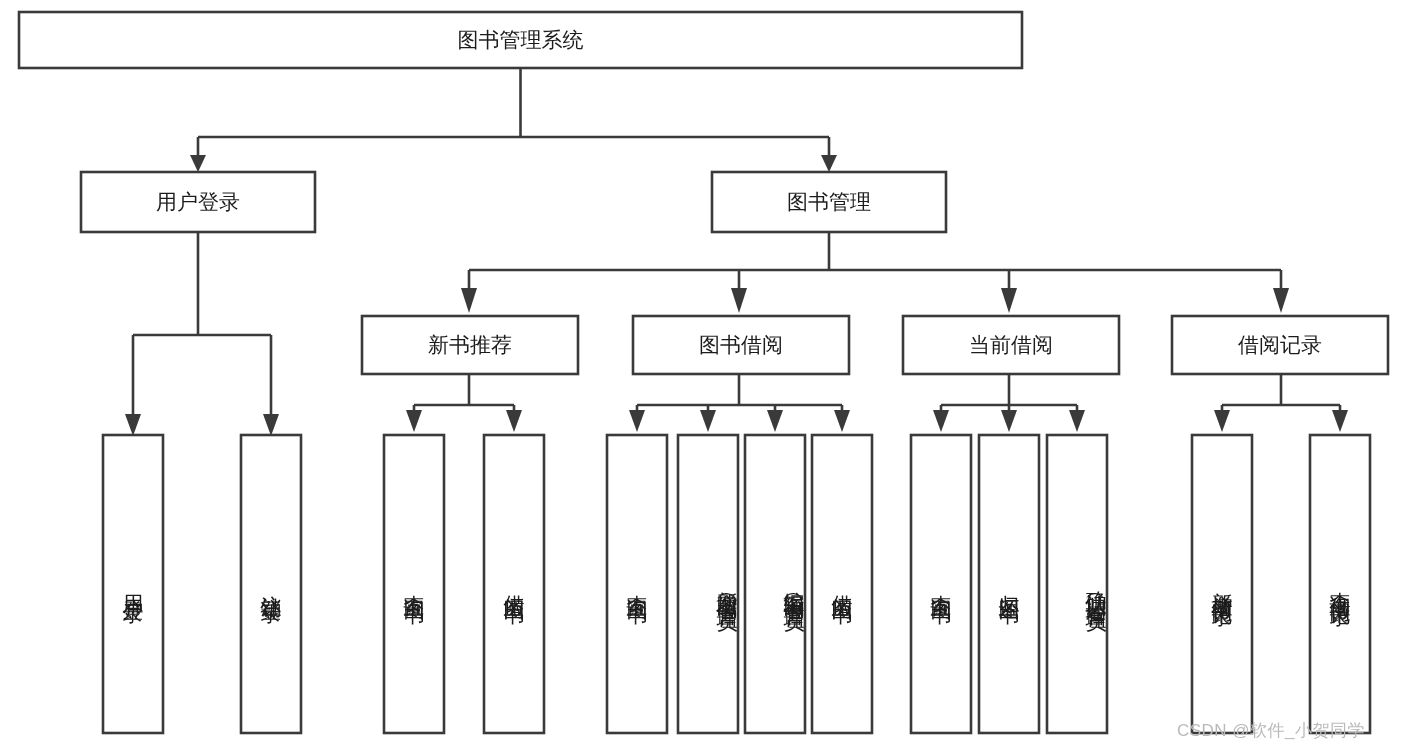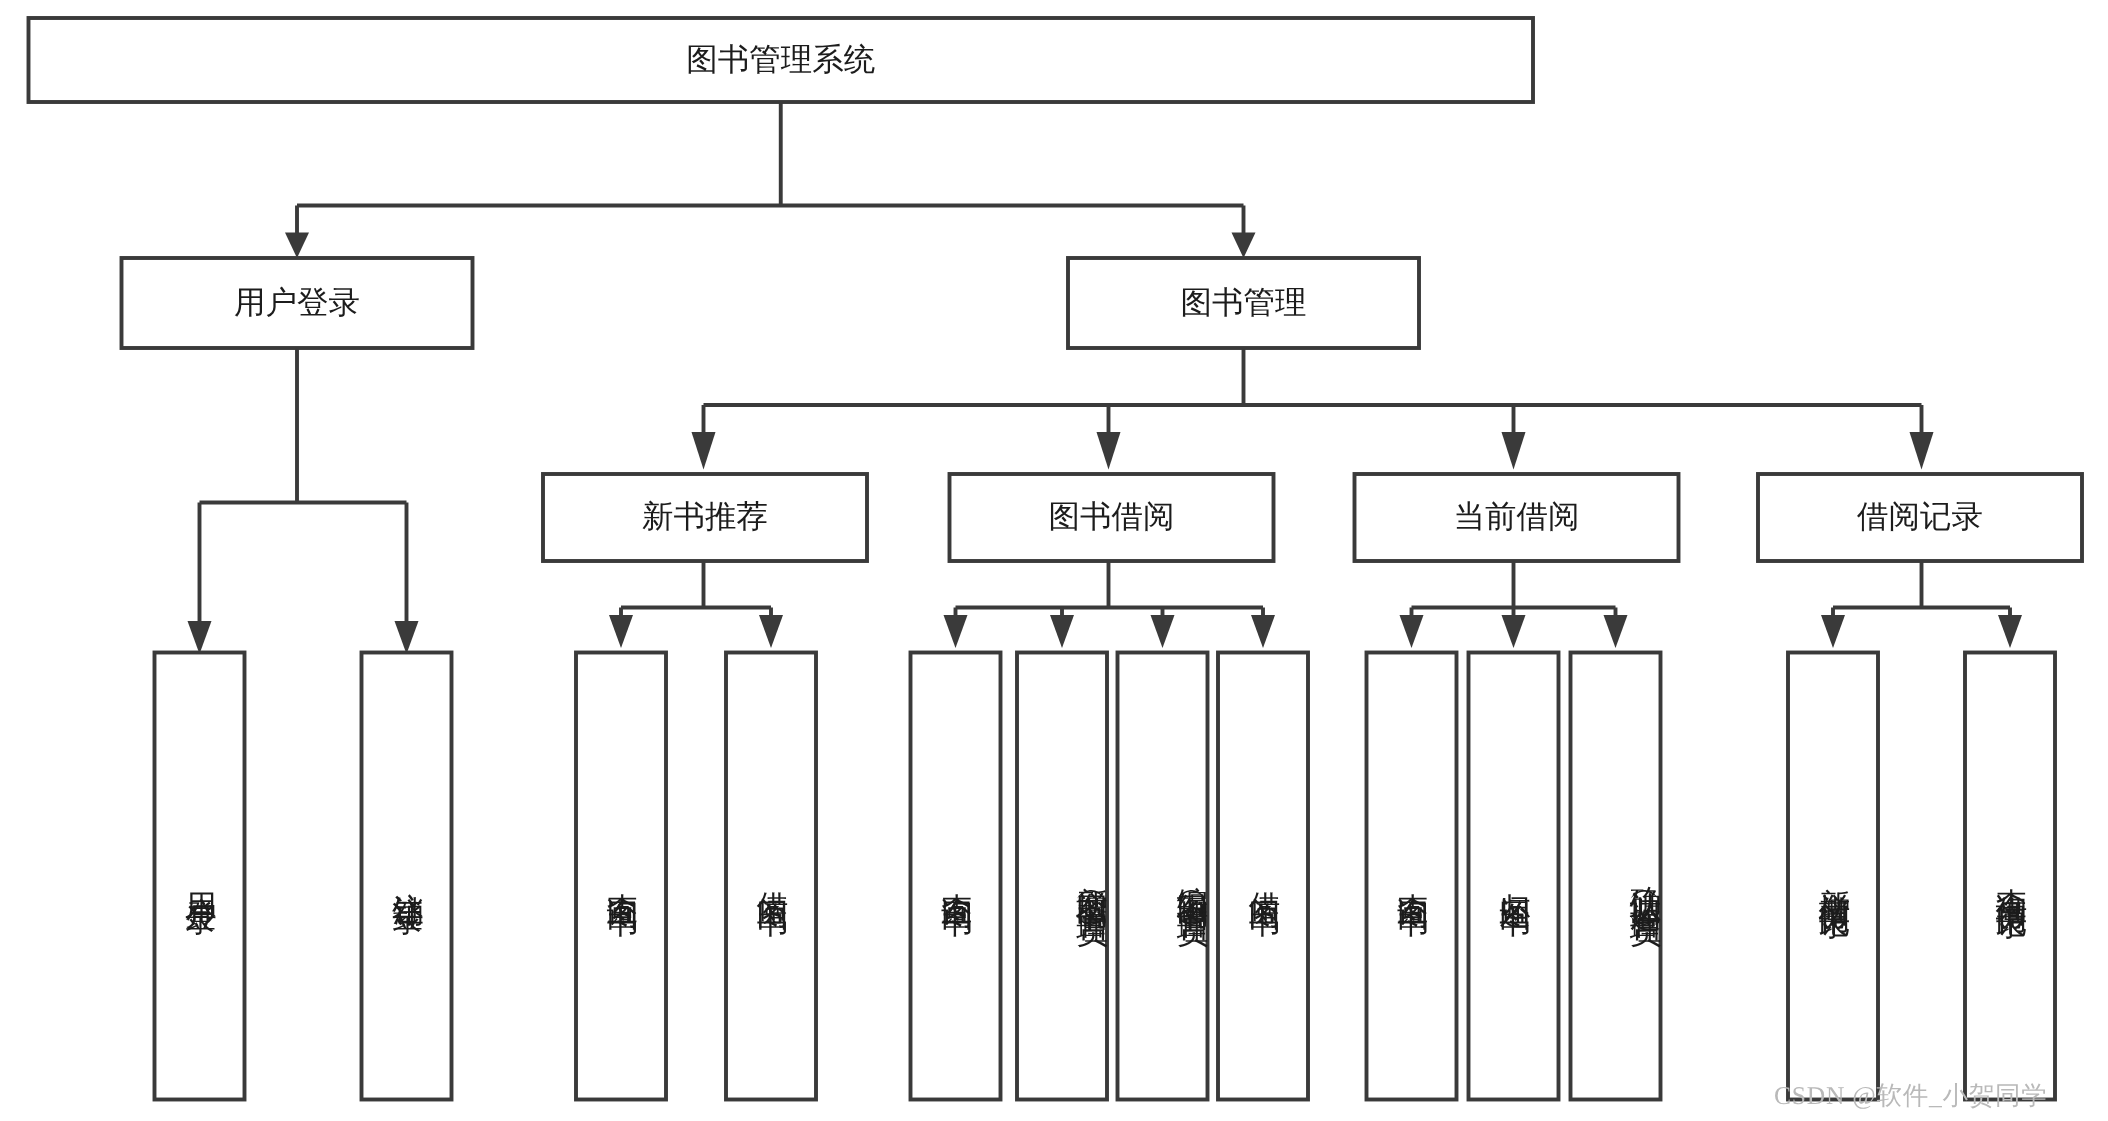--- a/index.html
+++ b/index.html
@@ -58,21 +58,21 @@
     letter-spacing: 3px;
     color: #1c1c1c;
     white-space: nowrap;
     text-align: center;
     pointer-events: none;
   }
   .watermark {
     position: absolute;
     right: 8px;
     bottom: 5px;
-    font-family: Liberation Serif, serif;
+    font-family: Liberation Sans, sans-serif;
     font-size: 17px;
     color: #b9b9b9;
     letter-spacing: 0.5px;
     white-space: nowrap;
   }
 </style>
 </head>
 <body>
 
 <div id="diagram-root">

